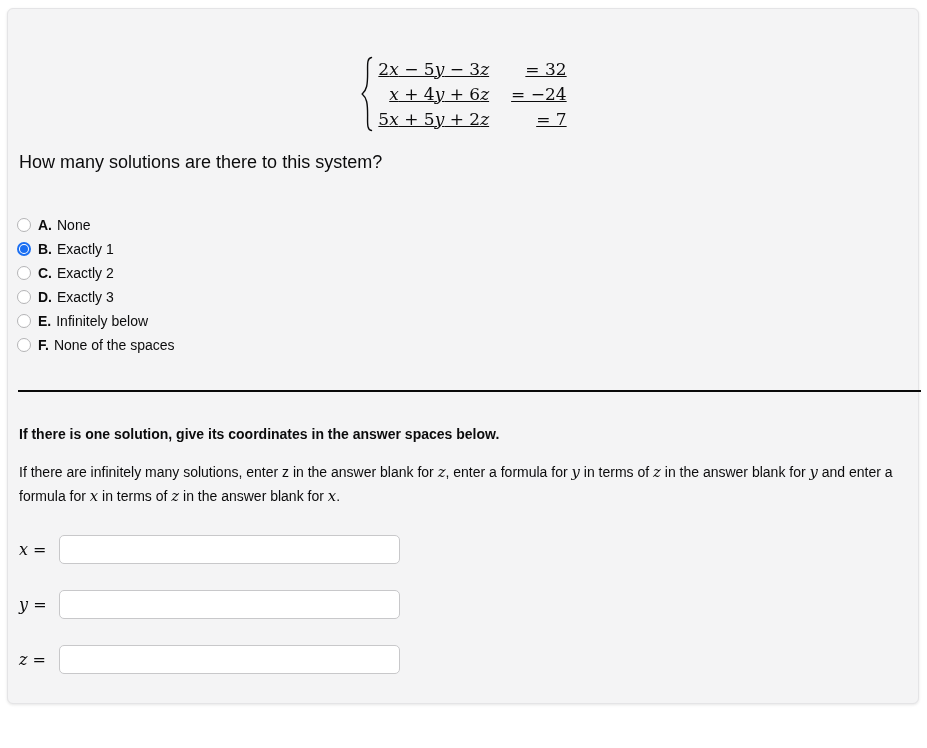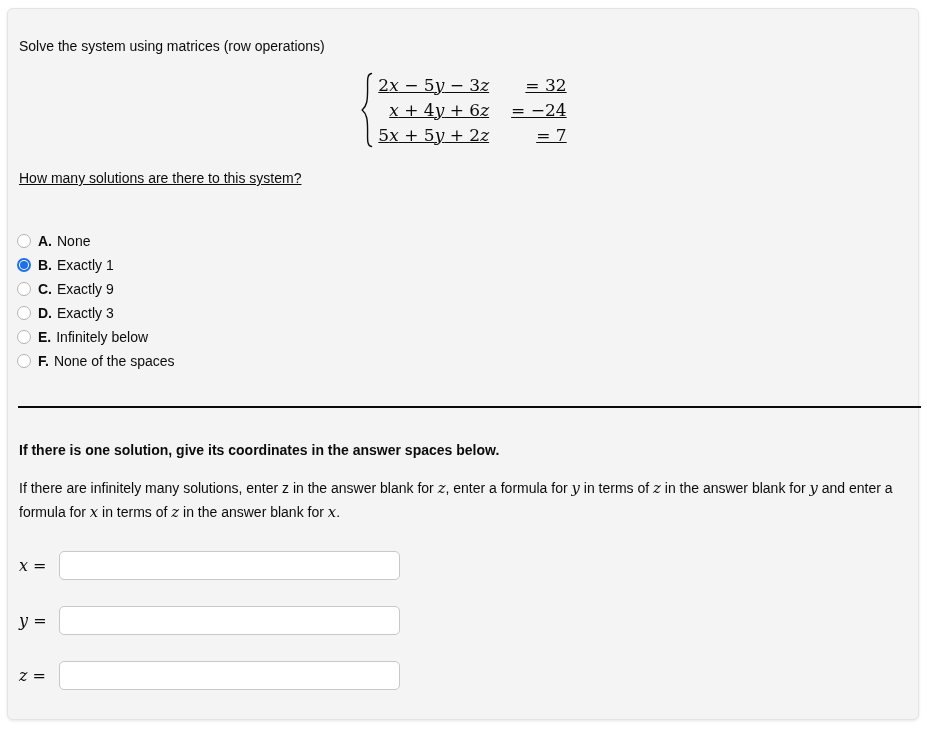--- a/index.html
+++ b/index.html
@@ -12,21 +12,21 @@
   .panel {
     width: 912px;
     margin: 8px 0 7px 7px;
     background: #f4f4f5;
     border: 1px solid #e4e4e6;
     border-radius: 6px;
     box-shadow: 0 1px 3px rgba(0,0,0,0.10);
     padding: 29px 10px 29px 11px;
   }
   .title { font-size: 14px; line-height: 16px; }
-  .question { font-size: 14px; line-height: 16px; margin-top: 18px; text-decoration: underline; }
+  .question { font-size: 18px; line-height: 16px; margin-top: 18px; }
 
   
   .eq-wrap { margin-top: 18px; text-align: center; }
   .eq-block { display: inline-flex; align-items: center; }
   .brace { margin-right: 5px; display: block; flex: none; }
   .eq-grid {
     display: grid;
     grid-template-columns: auto auto;
     column-gap: 22px;
     font-family: "DejaVu Serif", serif;
@@ -77,21 +77,20 @@
     background: #fff; font-size: 14px; padding: 0 8px;
     font-family: "Liberation Sans", sans-serif;
     outline: none;
   }
 </style>
 </head>
 <body>
 
 <div class="panel">
 
-  <div class="title">Solve the system using matrices (row operations)</div>
 
   <div class="eq-wrap">
     <div class="eq-block">
       <svg class="brace" width="13" height="76" viewBox="0 0 13 76">
         <path d="M11.5 1.5 C6.8 2 7.6 9 7.6 17 C7.6 29 6.8 34 2.2 38 C6.8 42 7.6 47 7.6 59 C7.6 67 6.8 74 11.5 74.5" fill="none" stroke="#0b0b0c" stroke-width="1.4" stroke-linecap="round"></path>
       </svg>
       <div class="eq-grid">
         <div class="eq-lhs">2<span class="mvar">x</span> − 5<span class="mvar">y</span> − 3<span class="mvar">z</span></div>
         <div class="eq-rhs">= 32</div>
         <div class="eq-lhs"><span class="mvar">x</span> + 4<span class="mvar">y</span> + 6<span class="mvar">z</span></div>
@@ -111,21 +110,21 @@
       <span class="opt-label">None</span>
     </div>
     <div class="radio-option">
       <span class="radio checked"></span>
       <span class="opt-letter">B.</span>
       <span class="opt-label">Exactly 1</span>
     </div>
     <div class="radio-option">
       <span class="radio"></span>
       <span class="opt-letter">C.</span>
-      <span class="opt-label">Exactly 9</span>
+      <span class="opt-label">Exactly 2</span>
     </div>
     <div class="radio-option">
       <span class="radio"></span>
       <span class="opt-letter">D.</span>
       <span class="opt-label">Exactly 3</span>
     </div>
     <div class="radio-option">
       <span class="radio"></span>
       <span class="opt-letter">E.</span>
       <span class="opt-label">Infinitely below</span>

